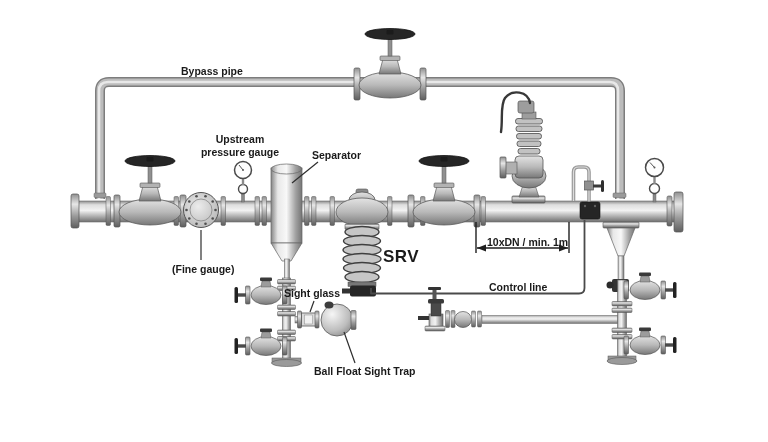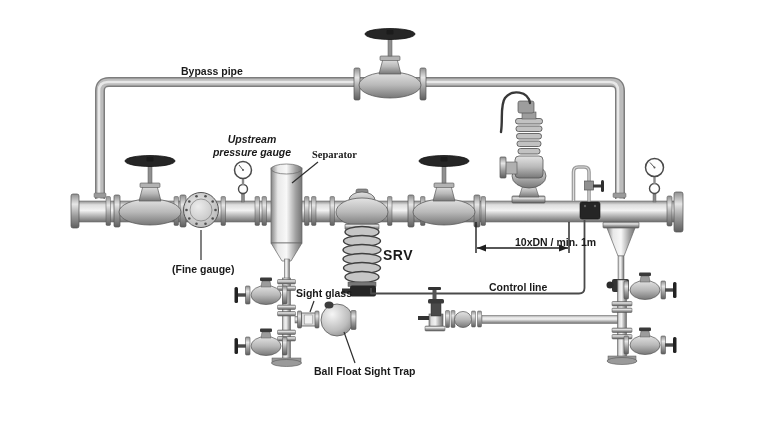--- a/index.html
+++ b/index.html
@@ -6,21 +6,21 @@
   .stage{
     position:relative;width:768px;height:394px;background:#ffffff;overflow:hidden;
     font-family:"Liberation Sans",sans-serif;
   }
   .stage svg{position:absolute;left:0;top:0;}
   .lbl{
     position:absolute;font:bold 10.5px "Liberation Sans",sans-serif;color:#1a1a1a;
     white-space:nowrap;letter-spacing:0;
   }
   .lbl-upstream{white-space:normal;width:84px;text-align:center;line-height:1.25;}
-  .lbl-srv{font-size:14px;letter-spacing:.5px;}
+  .lbl-srv{font-size:17px;letter-spacing:.5px;}
 </style>
 </head>
 <body>
 
 <div class="stage">
 
 <svg width="768" height="442" viewBox="0 0 768 442">
   <defs>
     <linearGradient id="gPipeH" x1="0" y1="0" x2="0" y2="1">
       <stop offset="0" stop-color="#8d8d8d"></stop>
@@ -291,22 +291,22 @@
     <rect x="612" y="328" width="20" height="4.5" rx="1" fill="url(#gFlangeV)" stroke="#555" stroke-width="0.5"></rect>
     <rect x="612" y="334.5" width="20" height="4.5" rx="1" fill="url(#gFlangeV)" stroke="#555" stroke-width="0.5"></rect>
     <rect x="608" y="356" width="28" height="5" fill="#9a9a9a" stroke="#555" stroke-width="0.5"></rect>
     <ellipse cx="622" cy="361" rx="15" ry="3.5" fill="#9a9a9a" stroke="#555" stroke-width="0.6"></ellipse>
     <use href="#svalve" transform="translate(646,290)"></use>
     <use href="#svalve" transform="translate(646,345)"></use>
   </g>
 </svg>
 
 <div class="lbl" style="left:181px;top:65px;">Bypass pipe</div>
-<div class="lbl lbl-upstream" style="left:210px;top:133px;font-style:italic;">Upstream pressure gauge</div>
-<div class="lbl" style="left:312px;top:149px;font-family:Liberation Serif, serif;">Separator</div>
+<div class="lbl lbl-upstream" style="left:198px;top:133px;">Upstream pressure gauge</div>
+<div class="lbl" style="left:312px;top:149px;">Separator</div>
 <div class="lbl" style="left:172px;top:263px;">(Fine gauge)</div>
 <div class="lbl lbl-srv" style="left:383px;top:247px;">SRV</div>
-<div class="lbl" style="left:487px;top:236px;margin-left:28px;">10xDN / min. 1m</div>
+<div class="lbl" style="left:487px;top:236px;">10xDN / min. 1m</div>
 <div class="lbl" style="left:466px;top:281px;margin-left:23px;">Control line</div>
-<div class="lbl" style="left:296px;top:287px;text-align:center;">Sight glass</div>
+<div class="lbl" style="left:284px;top:287px;text-align:center;">Sight glass</div>
 <div class="lbl" style="left:314px;top:365px;">Ball Float Sight Trap</div>
 
 </div>
 
 </body></html>

